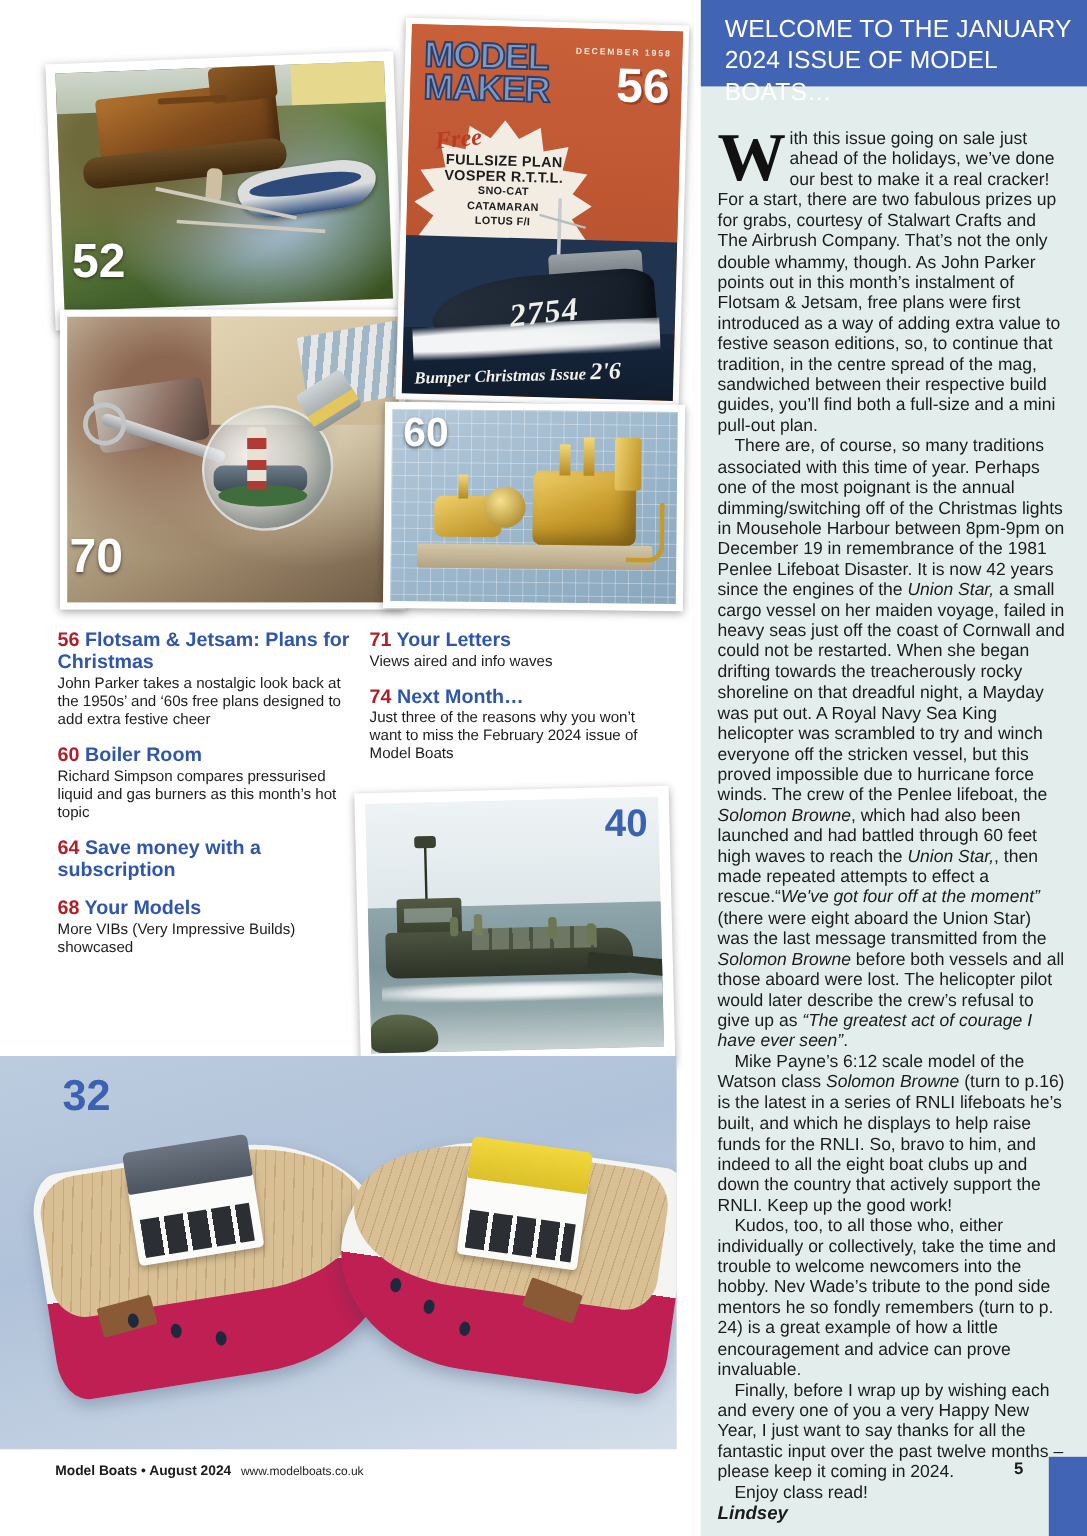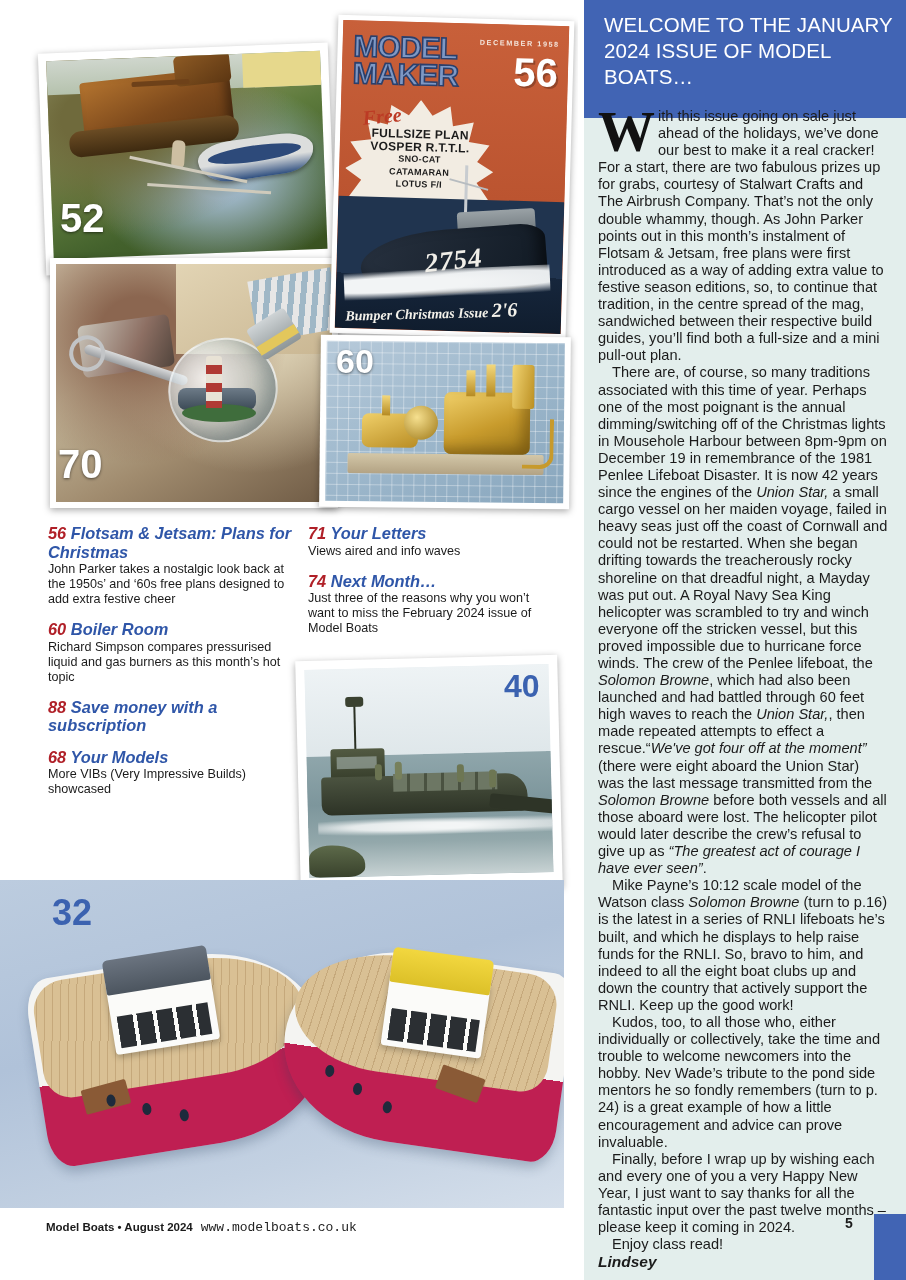--- a/index.html
+++ b/index.html
@@ -15,21 +15,21 @@
   
   .sidebar{
     position:absolute;left:578px;top:0;width:328px;height:1280px;
     background:#e3eeec;
   }
   .sidebar-stripe{
     position:absolute;left:578px;top:0;width:6px;height:1280px;
     background:#ffffff;
   }
   .sidebar-hdr{
-    position:absolute;left:584px;top:0;width:322px;height:118px;
+    position:absolute;left:584px;top:0;width:322px;height:72px;
     background:#4164b4;
   }
   .sidebar-hdr-text{
     position:absolute;left:20px;top:12px;width:290px;
     color:#ffffff;
     font-size:20.5px;line-height:26px;
     letter-spacing:.1px;
     font-weight:400;
   }
   .sidebar-body{
@@ -60,32 +60,31 @@
     position:absolute;left:874px;top:1214px;width:32px;height:66px;
     background:#4164b4;
   }
 
   
   .footer{
     position:absolute;left:46px;top:1220px;
     font-size:11.5px;color:#1a1a1a;white-space:nowrap;
   }
   .footer b{font-weight:bold;}
-  .footer .url{font-weight:normal;font-size:13px;margin-left:8px;color:#222;font-family:Liberation Mono, monospace;}
+  .footer .url{font-weight:normal;font-size:10px;margin-left:8px;color:#222;}
 
   
   .contents{position:absolute;left:0;top:0;width:578px;height:1280px;}
   .toc-col{position:absolute;}
   .toc-col.left{left:48px;top:524px;width:250px;}
   .toc-col.right{left:308px;top:524px;width:250px;}
   .toc-item{margin-bottom:13px;}
   .toc-head{
     font-size:16.4px;font-weight:bold;line-height:18.5px;color:#2f56a8;
     margin:0 0 1px 0;
-    font-style:italic;
   }
   .toc-head .pg{color:#b02028;}
   .toc-desc{
     font-size:12.6px;line-height:15px;color:#1b1b1b;margin:0;
   }
 
   
   .photo{position:absolute;background:#fff;box-shadow:0 2px 7px rgba(0,0,0,.35);overflow:hidden;}
   .photo .inner{position:absolute;overflow:hidden;}
   .pgnum{
@@ -437,21 +436,21 @@
     <div class="toc-col left">
       <div class="toc-item">
         <p class="toc-head"><span class="pg">56</span> <span>Flotsam &amp; Jetsam: Plans for Christmas</span></p>
         <p class="toc-desc">John Parker takes a nostalgic look back at the 1950s’ and ‘60s free plans designed to add extra festive cheer</p>
       </div>
       <div class="toc-item">
         <p class="toc-head"><span class="pg">60</span> <span>Boiler Room</span></p>
         <p class="toc-desc">Richard Simpson compares pressurised liquid and gas burners as this month’s hot topic</p>
       </div>
       <div class="toc-item">
-        <p class="toc-head"><span class="pg">88</span> <span>Save money with a subscription</span></p>
+        <p class="toc-head"><span class="pg">64</span> <span>Save money with a subscription</span></p>
       </div>
       <div class="toc-item">
         <p class="toc-head"><span class="pg">68</span> <span>Your Models</span></p>
         <p class="toc-desc">More VIBs (Very Impressive Builds) showcased</p>
       </div>
     </div>
 
     <div class="toc-col right">
       <div class="toc-item">
         <p class="toc-head"><span class="pg">71</span> <span>Your Letters</span></p>
@@ -470,21 +469,21 @@
 
   <div class="sidebar"></div>
   <div class="sidebar-stripe"></div>
   <div class="sidebar-hdr">
     <div class="sidebar-hdr-text">WELCOME TO THE JANUARY 2024 ISSUE OF MODEL BOATS…</div>
   </div>
 
   <div class="sidebar-body">
     <p><span class="dropcap">W</span><span>ith this issue going on sale just ahead of the holidays, we’ve done our best to make it a real cracker! For a start, there are two fabulous prizes up for grabs, courtesy of Stalwart Crafts and The Airbrush Company. That’s not the only double whammy, though. As John Parker points out in this month’s instalment of Flotsam &amp; Jetsam, free plans were first introduced as a way of adding extra value to festive season editions, so, to continue that tradition, in the centre spread of the mag, sandwiched between their respective build guides, you’ll find both a full-size and a mini pull-out plan.</span></p>
     <p class="ind"><span>There are, of course, so many traditions associated with this time of year. Perhaps one of the most poignant is the annual dimming/switching off of the Christmas lights in Mousehole Harbour between 8pm-9pm on December 19 in remembrance of the 1981 Penlee Lifeboat Disaster. It is now 42 years since the engines of the </span><i>Union Star,</i> <span>a small cargo vessel on her maiden voyage, failed in heavy seas just off the coast of Cornwall and could not be restarted. When she began drifting towards the treacherously rocky shoreline on that dreadful night, a Mayday was put out. A Royal Navy Sea King helicopter was scrambled to try and winch everyone off the stricken vessel, but this proved impossible due to hurricane force winds. The crew of the Penlee lifeboat, the </span><i>Solomon Browne</i><span>, which had also been launched and had battled through 60 feet high waves to reach the </span><i>Union Star,</i><span>, then made repeated attempts to effect a rescue.“</span><i>We've got four off at the moment”</i><span> (there were eight aboard the Union Star) was the last message transmitted from the </span><i>Solomon Browne</i><span> before both vessels and all those aboard were lost. The helicopter pilot would later describe the crew’s refusal to give up as </span><i>“The greatest act of courage I have ever seen”</i><span>.</span></p>
-    <p class="ind"><span>Mike Payne’s 10:12 scale model of the Watson class </span><i>Solomon Browne</i><span> (turn to p.16) is the latest in a series of RNLI lifeboats he’s built, and which he displays to help raise funds for the RNLI. So, bravo to him, and indeed to all the eight boat clubs up and down the country that actively support the RNLI. Keep up the good work!</span></p>
+    <p class="ind"><span>Mike Payne’s 6:12 scale model of the Watson class </span><i>Solomon Browne</i><span> (turn to p.16) is the latest in a series of RNLI lifeboats he’s built, and which he displays to help raise funds for the RNLI. So, bravo to him, and indeed to all the eight boat clubs up and down the country that actively support the RNLI. Keep up the good work!</span></p>
     <p class="ind">Kudos, too, to all those who, either individually or collectively, take the time and trouble to welcome newcomers into the hobby. Nev Wade’s tribute to the pond side mentors he so fondly remembers (turn to p. 24) is a great example of how a little encouragement and advice can prove invaluable.</p>
     <p class="ind">Finally, before I wrap up by wishing each and every one of you a very Happy New Year, I just want to say thanks for all the fantastic input over the past twelve months – please keep it coming in 2024.</p>
     <p class="ind">Enjoy class read!</p>
     <p class="sig">Lindsey</p>
   </div>
 
   <div class="folio">5</div>
   <div class="accent-corner"></div>
 
 </div>

